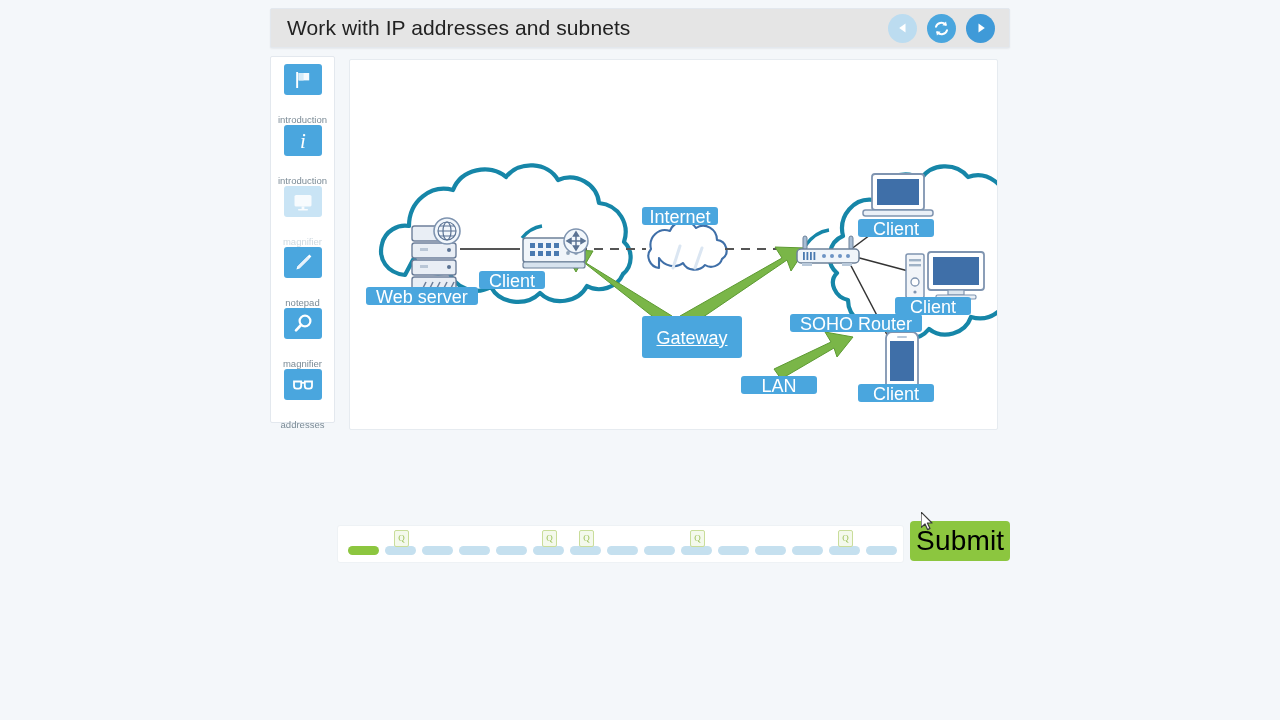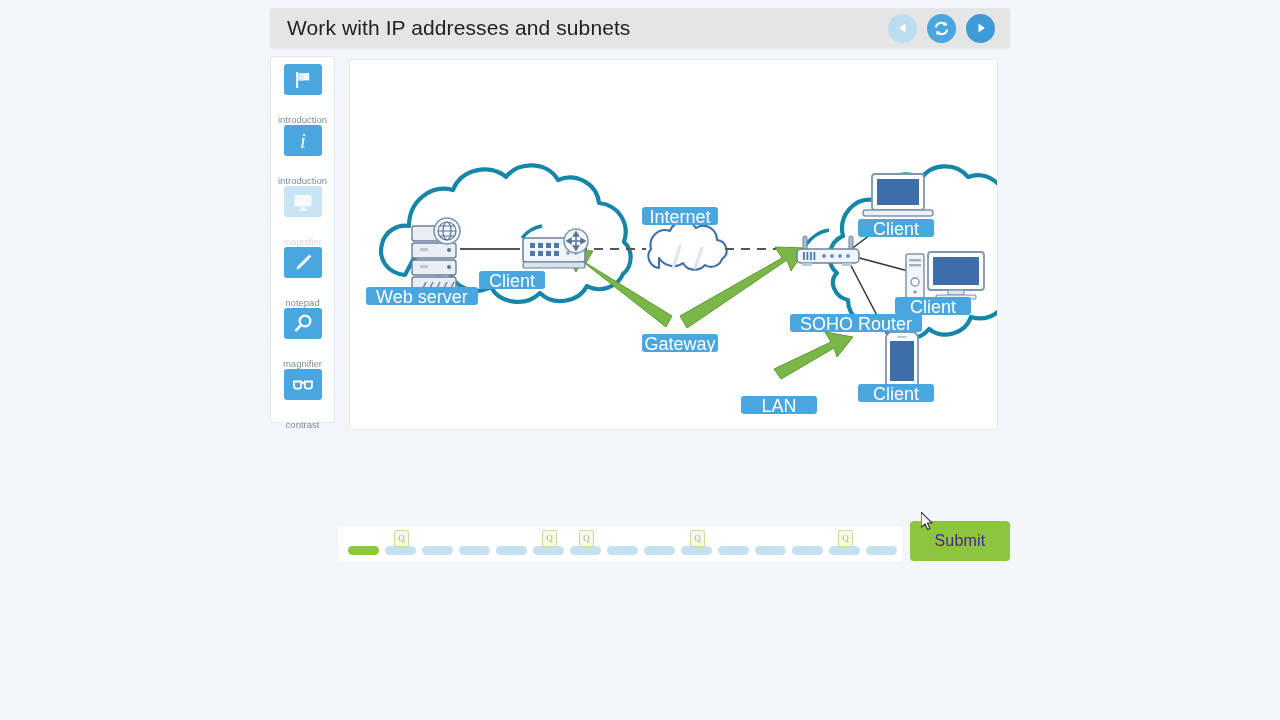--- a/index.html
+++ b/index.html
@@ -76,22 +76,22 @@
   .seg{width:31px;height:9px;border-radius:5px;background:#c5e0ef;}
   .seg.done{background:#8cc63f;}
   .qmark{
     position:absolute;top:4px;width:13px;height:15px;
     border:1px solid #c9dd9a;border-radius:2px;background:#f4f9ec;
     color:#9ec25a;font-size:9px;line-height:15px;text-align:center;
     font-family:"Liberation Serif", serif;
   }
   .submit{
     position:absolute;left:910px;top:521px;width:100px;height:40px;
-    background:#8cc63f;border:none;border-radius:4px;color:#4c1d95;
-    font-size:16px;font-family:"Liberation Sans", sans-serif;
+    background:#8cc63f;border:none;border-radius:4px;color:#000000;
+    font-size:28px;font-family:"Liberation Sans", sans-serif;
     cursor:pointer;letter-spacing:.2px;
   }
   .cursor{position:absolute;left:921px;top:512px;}
 </style>
 </head>
 <body>
 
 <div class="titlebar">
   <div class="title-text">Work with IP addresses and subnets</div>
   <div class="nav-btns">
@@ -174,21 +174,21 @@
   </div>
 
   <div class="side-item">
     <div class="side-ico">
       <svg width="24" height="24" viewBox="0 0 24 24">
         <path d="M3 8.5h7.2v4.6a2.6 2.6 0 0 1-2.6 2.6H5.6A2.6 2.6 0 0 1 3 13.1z" fill="none" stroke="#ffffff" stroke-width="1.8"></path>
         <path d="M13.8 8.5H21v4.6a2.6 2.6 0 0 1-2.6 2.6h-2A2.6 2.6 0 0 1 13.8 13.1z" fill="none" stroke="#ffffff" stroke-width="1.8"></path>
         <line x1="10.2" y1="9.8" x2="13.8" y2="9.8" stroke="#ffffff" stroke-width="1.8"></line>
       </svg>
     </div>
-    <div class="side-lbl">contrast</div>
+    <div class="side-lbl">addresses</div>
   </div>
 
 </div>
 
 <div class="diagram">
   <svg width="649" height="371" viewBox="0 0 649 371">
 
     <g>
       <path d="M55 215
                c-18 -2 -27 -16 -23 -31
@@ -353,23 +353,23 @@
       <rect x="540" y="281" width="24" height="40" fill="#3f6fa8"></rect>
       <rect x="547" y="276" width="10" height="2" rx="1" fill="#b9c9da"></rect>
       <rect x="546" y="324" width="12" height="3" rx="1.2" fill="#b9c9da"></rect>
     </g>
 
   </svg>
 
   <div class="pill" style="left:16px;top:227px;">Web server</div>
   <div class="pill" style="left:129px;top:211px;">Client</div>
   <div class="pill" style="left:292px;top:147px;width:76px;padding:0;">Internet</div>
-  <div class="pill" style="left:292px;top:274px;width:76px;padding:0;">Gateway</div>
+  <div class="pill" style="left:292px;top:256px;width:76px;padding:12px;text-decoration:underline;">Gateway</div>
   <div class="pill" style="left:440px;top:212px;margin-top:42px;">SOHO Router</div>
-  <div class="pill" style="left:391px;top:316px;width:76px;padding:0;margin-top:20px;">LAN</div>
+  <div class="pill" style="left:391px;top:316px;width:76px;padding:0;">LAN</div>
   <div class="pill" style="left:508px;top:159px;width:76px;padding:0;">Client</div>
   <div class="pill" style="left:545px;top:237px;width:76px;padding:0;">Client</div>
   <div class="pill" style="left:508px;top:324px;width:76px;padding:0;">Client</div>
 </div>
 
 <div class="progresswrap">
   <div class="seg-row" id="segrow">
       <div class="seg done"></div>
       <div class="seg"></div>
       <div class="seg"></div>

